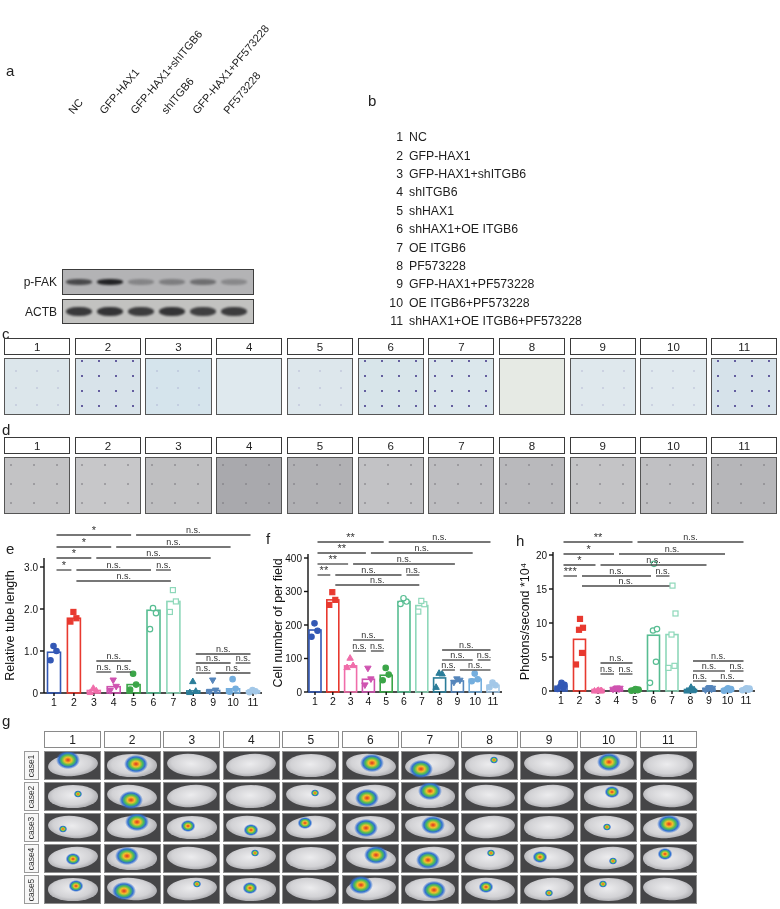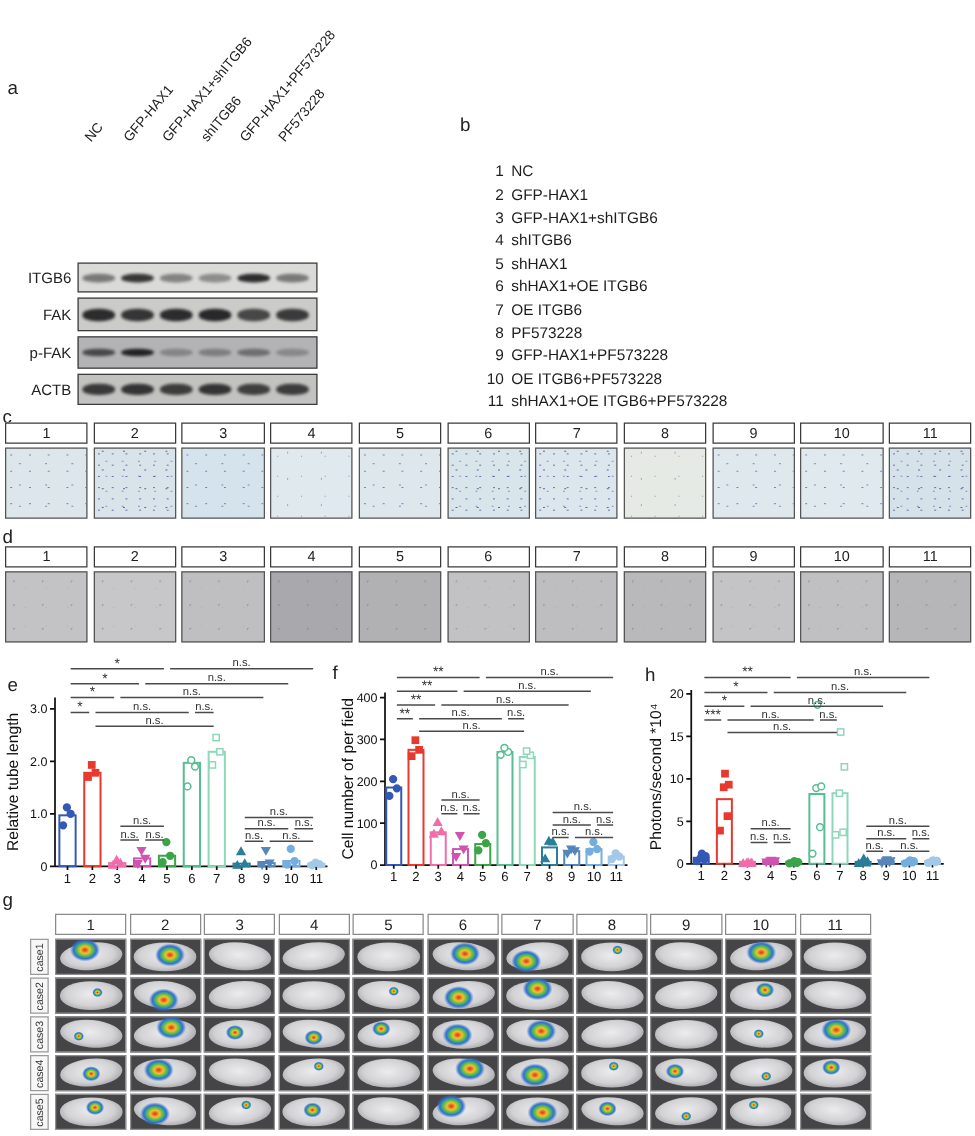--- a/index.html
+++ b/index.html
@@ -71,38 +71,20 @@
   <div class="plabel" style="left:516px;top:532px">h</div>
   <div class="plabel" style="left:2px;top:712px">g</div>
 
   <div id="blot-area">
       <div class="lane-label" style="left: 75px; top: 104px;">NC</div>
       <div class="lane-label" style="left: 106px; top: 104px;">GFP-HAX1</div>
       <div class="lane-label" style="left: 137px; top: 104px;">GFP-HAX1+shITGB6</div>
       <div class="lane-label" style="left: 168px; top: 104px;">shITGB6</div>
       <div class="lane-label" style="left: 199px; top: 104px;">GFP-HAX1+PF573228</div>
       <div class="lane-label" style="left: 230px; top: 104px;">PF573228</div>
-      <div class="blot-row" style="top: 210px; height: 24px; background: rgb(218, 218, 216);">
-        <div class="blot-row-label" style="top: 4px;">ITGB6</div>
-        <div class="band" style="left: 3px; top: 8px; width: 26px; height: 7px; opacity: 0.5;"></div>
-        <div class="band" style="left: 34px; top: 8px; width: 26px; height: 7px; opacity: 0.85;"></div>
-        <div class="band" style="left: 65px; top: 8px; width: 26px; height: 7px; opacity: 0.45;"></div>
-        <div class="band" style="left: 96px; top: 8px; width: 26px; height: 7px; opacity: 0.4;"></div>
-        <div class="band" style="left: 127px; top: 8px; width: 26px; height: 7px; opacity: 0.9;"></div>
-        <div class="band" style="left: 158px; top: 8px; width: 26px; height: 7px; opacity: 0.5;"></div>
-      </div>
-      <div class="blot-row" style="top: 238px; height: 27px; background: rgb(203, 203, 201);">
-        <div class="blot-row-label" style="top: 5.5px;">FAK</div>
-        <div class="band" style="left: 3px; top: 8px; width: 26px; height: 10px; opacity: 0.9;"></div>
-        <div class="band" style="left: 34px; top: 8px; width: 26px; height: 10px; opacity: 0.85;"></div>
-        <div class="band" style="left: 65px; top: 8px; width: 26px; height: 10px; opacity: 0.9;"></div>
-        <div class="band" style="left: 96px; top: 8px; width: 26px; height: 10px; opacity: 0.92;"></div>
-        <div class="band" style="left: 127px; top: 8px; width: 26px; height: 10px; opacity: 0.75;"></div>
-        <div class="band" style="left: 158px; top: 8px; width: 26px; height: 10px; opacity: 0.82;"></div>
-      </div>
       <div class="blot-row" style="top: 269px; height: 26px; background: rgb(179, 179, 181);">
         <div class="blot-row-label" style="top: 5px;">p-FAK</div>
         <div class="band" style="left: 3px; top: 9px; width: 26px; height: 6px; opacity: 0.7;"></div>
         <div class="band" style="left: 34px; top: 9px; width: 26px; height: 6px; opacity: 0.95;"></div>
         <div class="band" style="left: 65px; top: 9px; width: 26px; height: 6px; opacity: 0.3;"></div>
         <div class="band" style="left: 96px; top: 9px; width: 26px; height: 6px; opacity: 0.35;"></div>
         <div class="band" style="left: 127px; top: 9px; width: 26px; height: 6px; opacity: 0.45;"></div>
         <div class="band" style="left: 158px; top: 9px; width: 26px; height: 6px; opacity: 0.28;"></div>
       </div>
       <div class="blot-row" style="top: 299px; height: 25px; background: rgb(194, 194, 192);">

